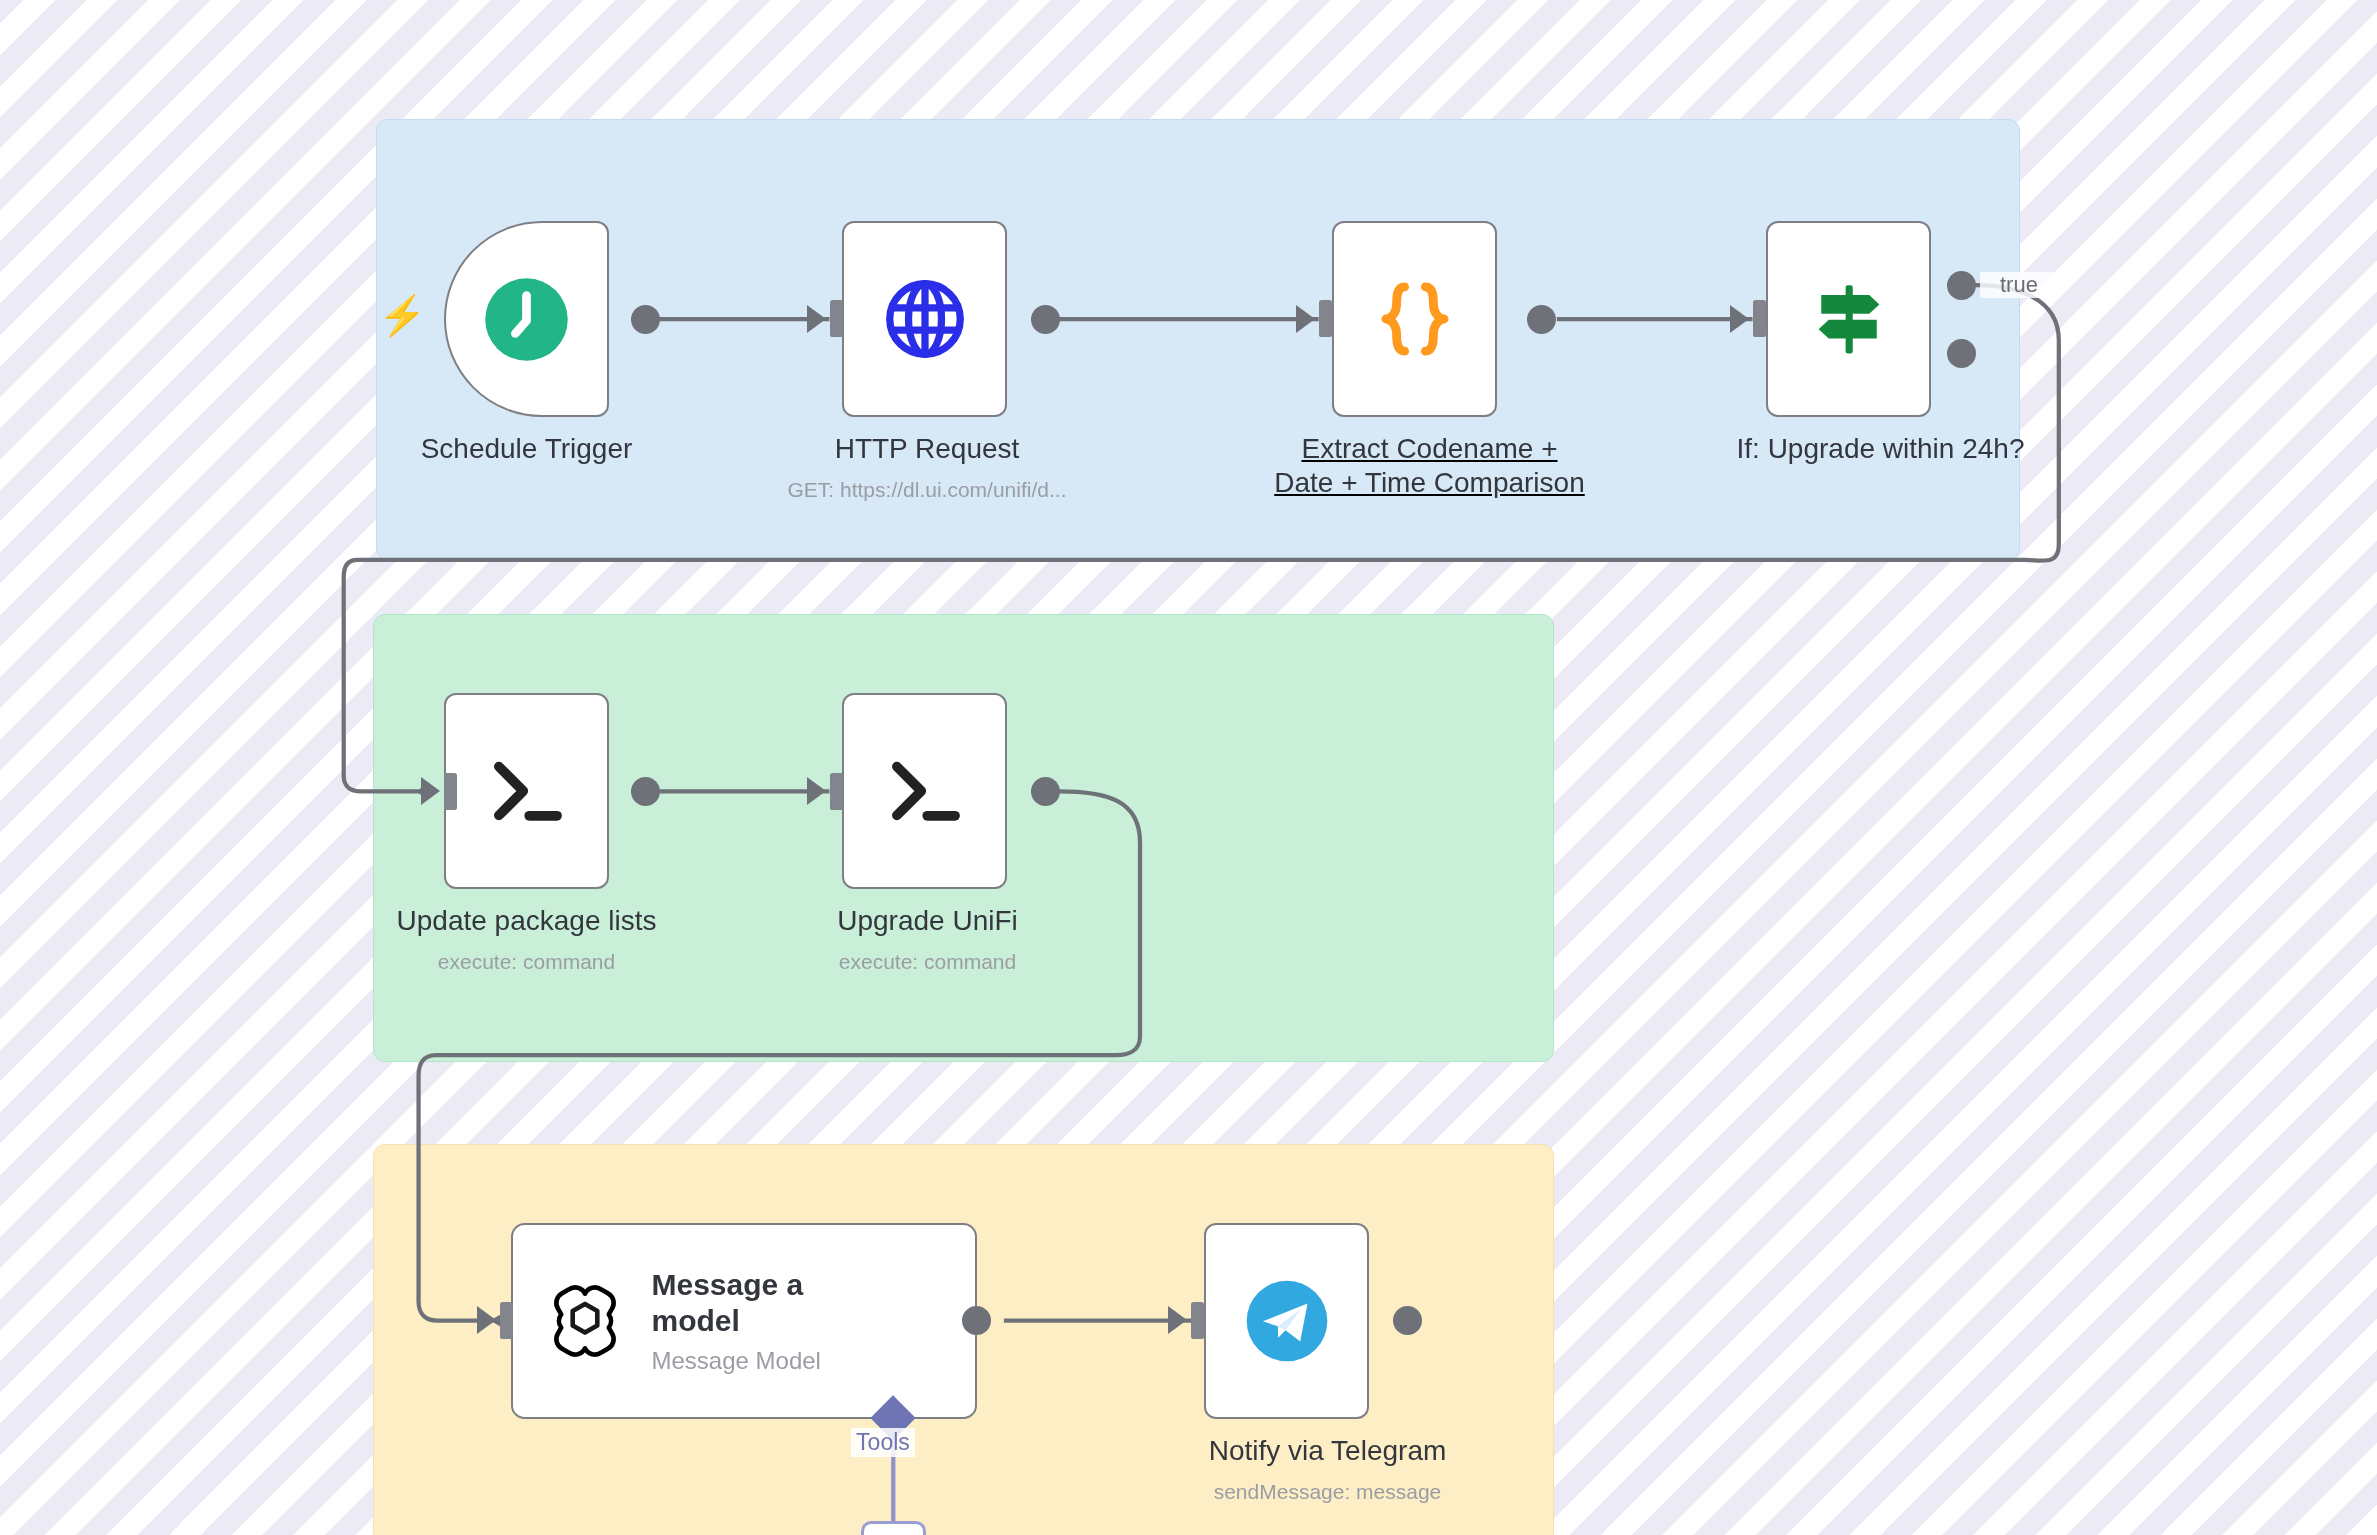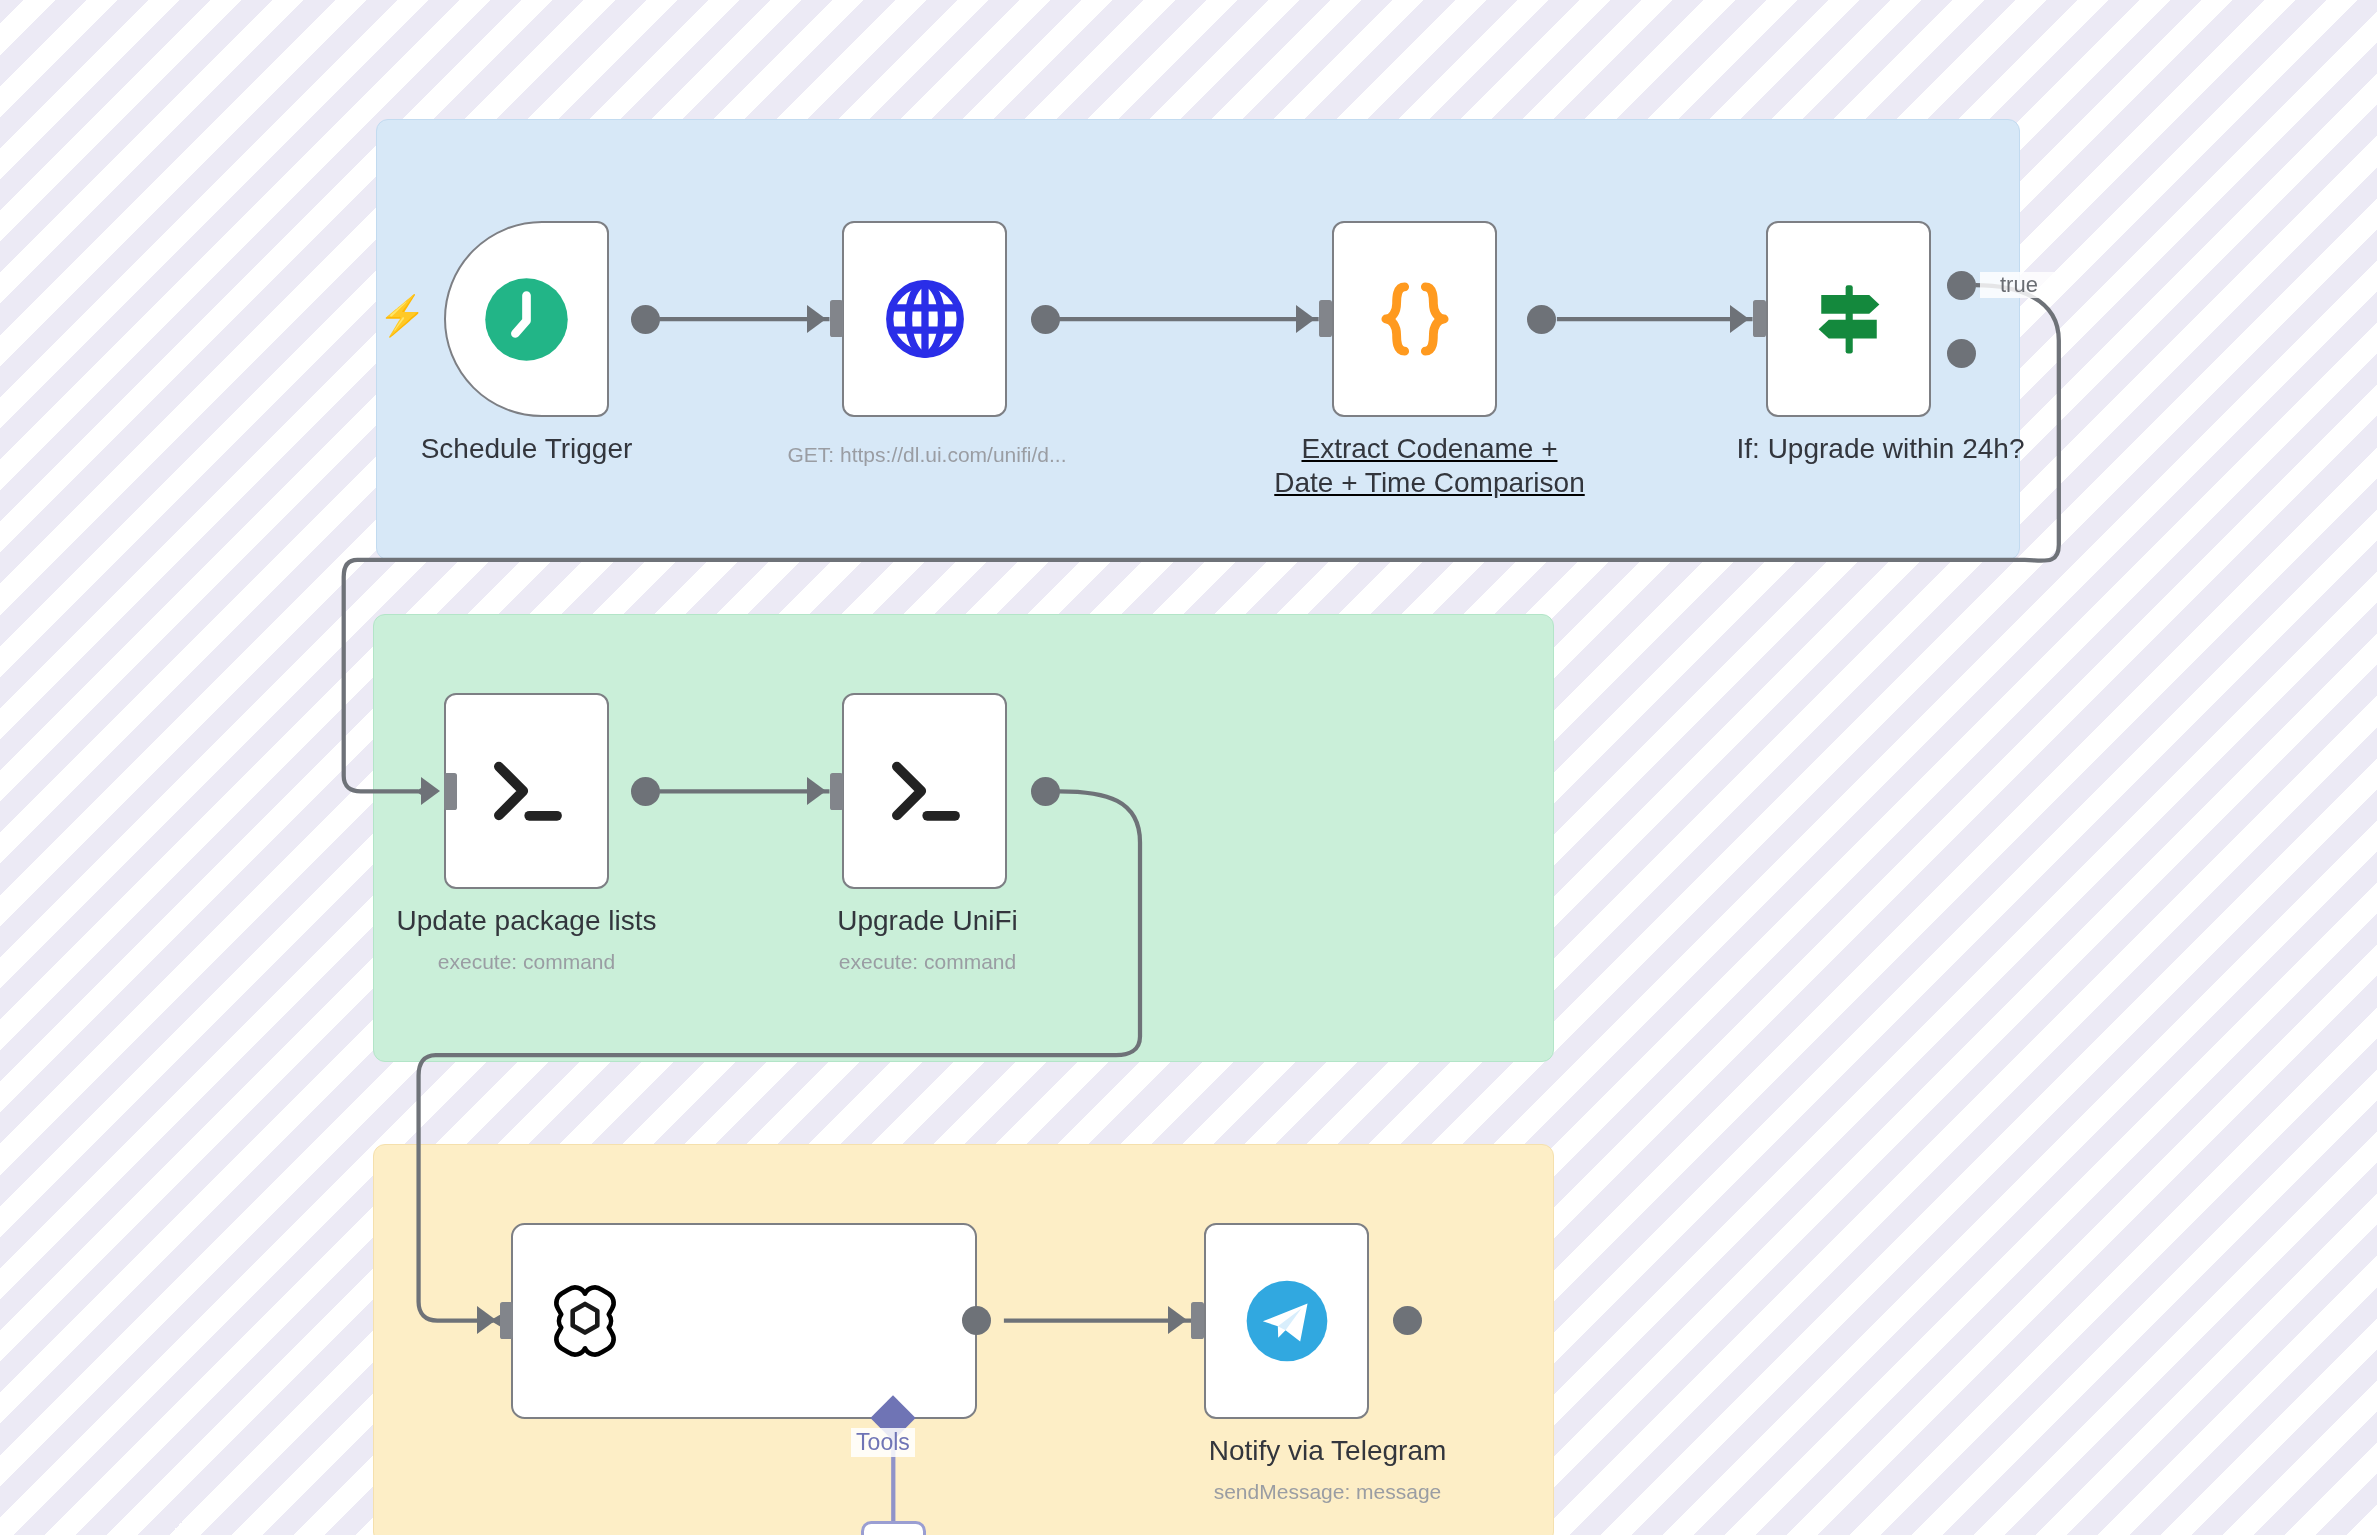--- a/index.html
+++ b/index.html
@@ -239,20 +239,21 @@
         <circle cx="12" cy="12" r="9.2"></circle>
         <ellipse cx="12" cy="12" rx="4.3" ry="9.2"></ellipse>
         <line x1="2.8" y1="9.1" x2="21.2" y2="9.1"></line>
         <line x1="2.8" y1="14.9" x2="21.2" y2="14.9"></line>
         <line x1="12" y1="2.8" x2="12" y2="21.2"></line>
       </svg>
     </span>
   </div>
   <div class="port-out" style="left:1031px; top:305px;"></div>
   <div class="node-caption" style="left:706px; top:432px; width:442px;">
+    <div class="node-title">HTTP Request</div>
     <div class="node-subtitle">GET: https://dl.ui.com/unifi/d...</div>
   </div>
 
   <div class="port-in" style="left:1319px; top:300px;"></div>
   <div class="port-arrow" style="left:1296px; top:305px;"></div>
   <div class="node square" style="left:1332px; top:221px;">
     <span>
       <svg class="icon" width="92" height="92" viewBox="0 0 24 24" fill="none" stroke="#ff9a1f" stroke-width="2.3" stroke-linecap="round" stroke-linejoin="round">
         <path d="M9.3 3.6 C7.2 3.6 7.2 6.4 7.2 8 C7.2 10 6.1 12 4.4 12 C6.1 12 7.2 14 7.2 16 C7.2 17.6 7.2 20.4 9.3 20.4"></path>
         <path d="M14.7 3.6 C16.8 3.6 16.8 6.4 16.8 8 C16.8 10 17.9 12 19.6 12 C17.9 12 16.8 14 16.8 16 C16.8 17.6 16.8 20.4 14.7 20.4"></path>
@@ -321,20 +322,24 @@
     <span>
       <svg class="icon" width="82" height="82" viewBox="0 0 24 24" fill="none" stroke="#000000" stroke-width="1.35" stroke-linejoin="round">
         <path d="M12.0 4.0 a3.2 3.2 0 0 1 4.8 -1.2 l2.0 1.15 a3.2 3.2 0 0 1 1.15 4.37
                  l-1.0 1.73 a3.2 3.2 0 0 1 0 3.9 l1.0 1.73 a3.2 3.2 0 0 1 -1.15 4.37
                  l-2.0 1.15 a3.2 3.2 0 0 1 -4.8 -1.2 a3.2 3.2 0 0 1 -4.8 1.2
                  l-2.0 -1.15 a3.2 3.2 0 0 1 -1.15 -4.37 l1.0 -1.73 a3.2 3.2 0 0 1 0 -3.9
                  l-1.0 -1.73 A3.2 3.2 0 0 1 5.2 3.95 l2.0 -1.15 A3.2 3.2 0 0 1 12.0 4.0 z"></path>
         <path d="M12 7.0 L15.6 9.1 L15.6 13.3 L12 15.4 L8.4 13.3 L8.4 9.1 Z" opacity="0.9"></path>
       </svg>
     </span>
+    <span class="inline-label">
+      <span class="inline-title">Message a model</span>
+      <span class="inline-sub">Message Model</span>
+    </span>
   </div>
   <div class="port-out" style="left:962px; top:1306px;"></div>
 
   <div class="diamond" style="left:877px; top:1402px;"></div>
   <div class="tools-label" style="left:851px; top:1428px;">Tools</div>
   <div class="tool-stub" style="left:861px; top:1521px;"></div>
 
   <div class="port-in" style="left:1191px; top:1302px;"></div>
   <div class="port-arrow" style="left:1168px; top:1306px;"></div>
   <div class="node square" style="left:1204px; top:1223px;">

